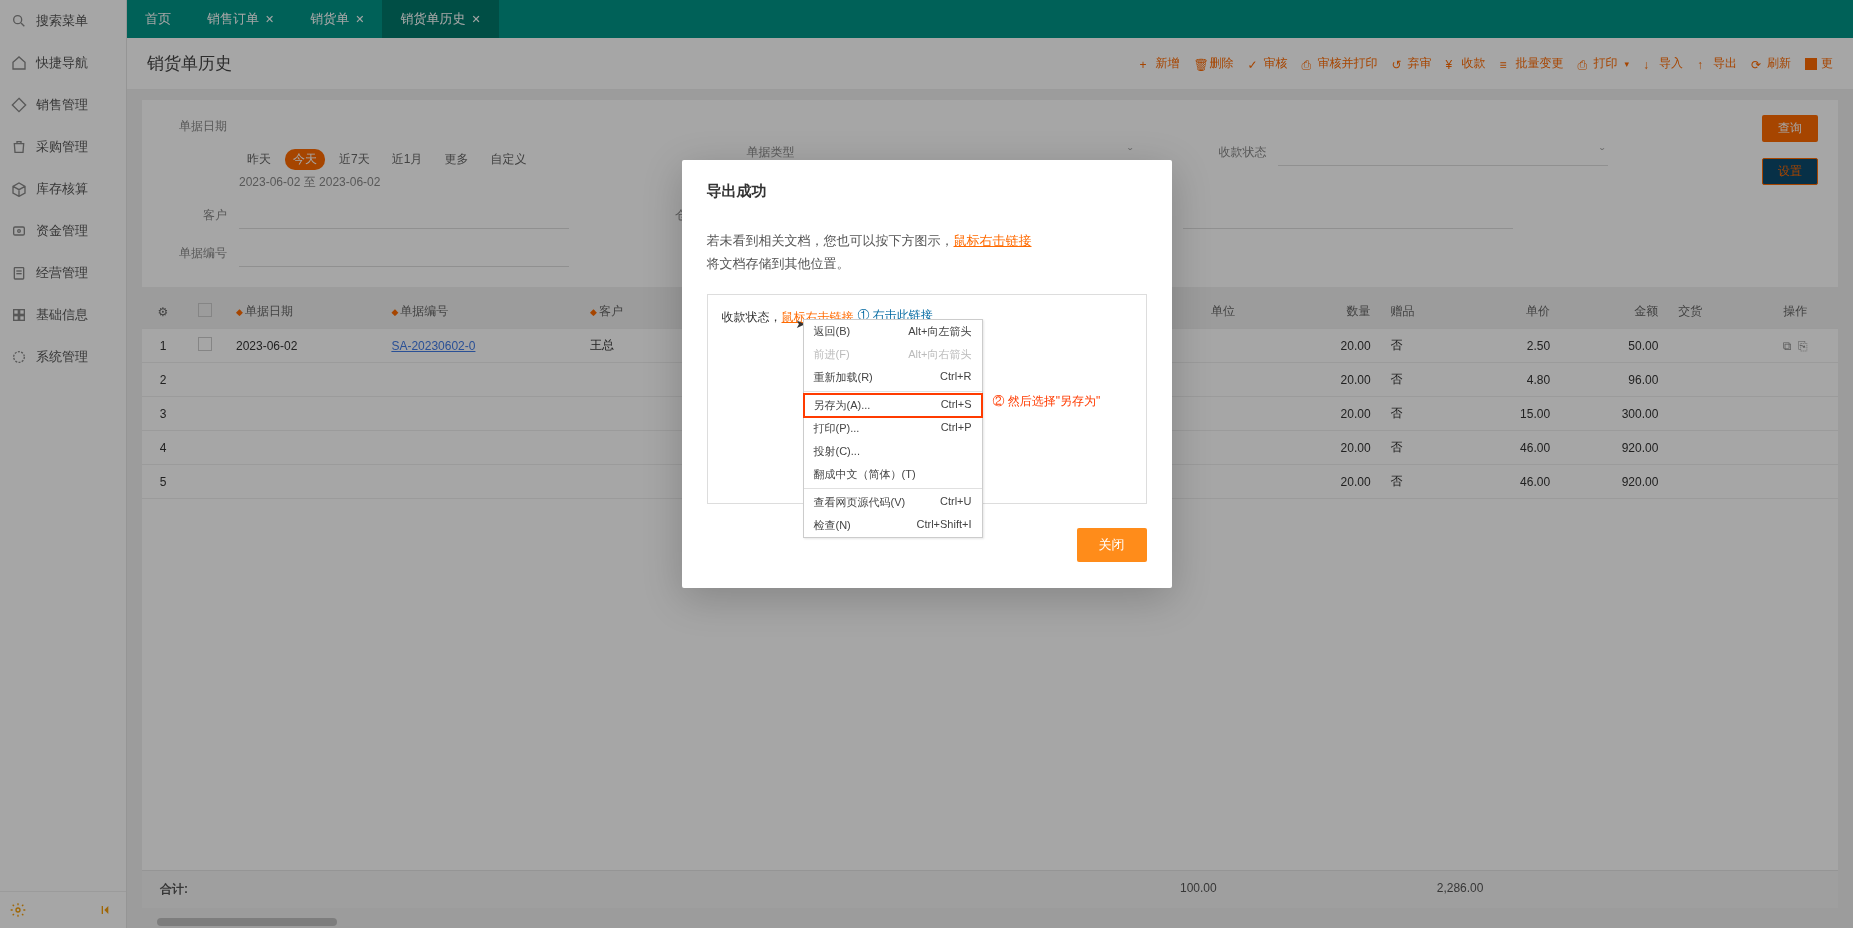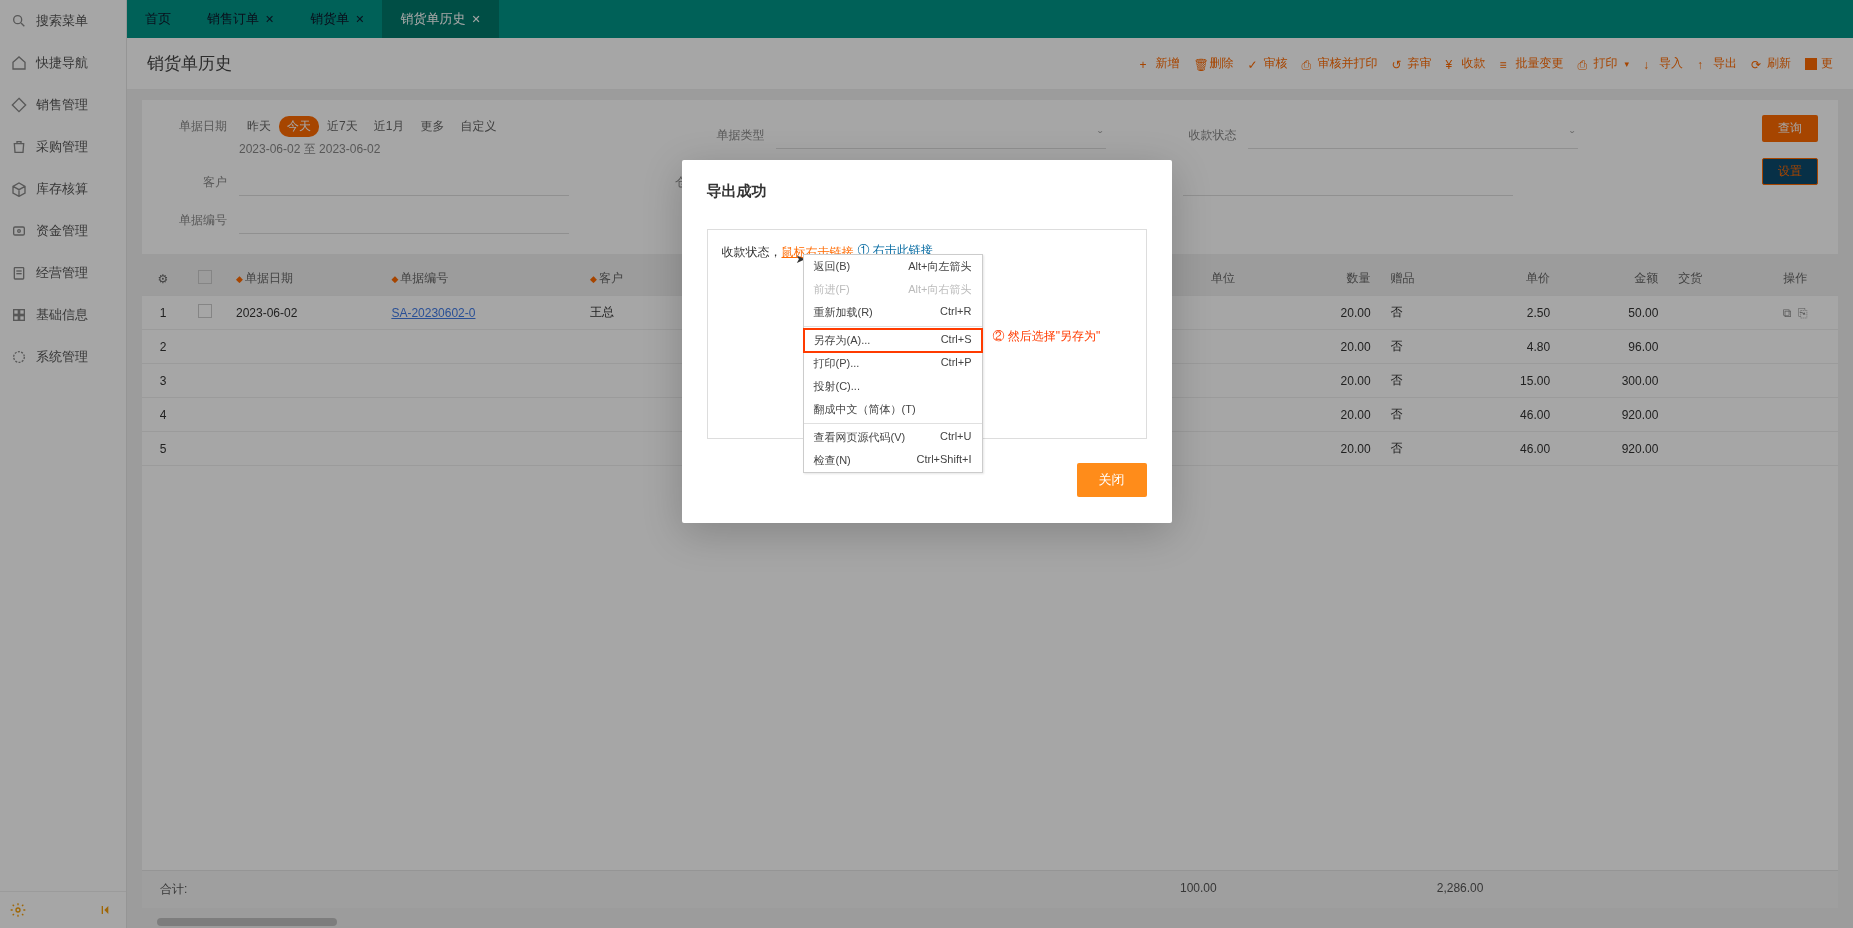--- a/index.html
+++ b/index.html
@@ -9,36 +9,36 @@
     
     .sidebar { width: 127px; background: #fff; border-right: 1px solid #e5e5e5; display: flex; flex-direction: column; }
     .sidebar-item { display: flex; align-items: center; padding: 12px 10px; cursor: pointer; color: #555; font-size: 13px; }
     .sidebar-item .icon { width: 18px; height: 18px; margin-right: 8px; display: inline-flex; align-items: center; justify-content: center; }
     .sidebar-footer { margin-top: auto; display: flex; justify-content: space-between; padding: 10px; border-top: 1px solid #eee; }
     .sidebar-footer .footer-btn { color: #f59e0b; cursor: pointer; }
     
     
     .main { flex: 1; display: flex; flex-direction: column; background: #f0f0f0; }
     .tabs-bar { background: #009688; height: 38px; display: flex; align-items: stretch; }
-    .tab { padding: 0 18px; color: #0f172a; display: flex; align-items: center; cursor: pointer; font-size: 13px; }
+    .tab { padding: 0 18px; color: #ffffff; display: flex; align-items: center; cursor: pointer; font-size: 13px; }
     .tab.active { background: #00796b; color: #fff; }
     .tab .close { margin-left: 6px; font-size: 11px; }
     
     .page-head { background: #fff; padding: 14px 20px; display: flex; align-items: center; border-bottom: 1px solid #eee; }
     .page-title { font-size: 17px; color: #444; }
     .toolbar { margin-left: auto; display: flex; gap: 14px; }
     .tool-btn { display: inline-flex; align-items: center; gap: 4px; cursor: pointer; color: #555; font-size: 12px; }
     .tool-btn.orange { color: #ff6a00; }
     .tool-btn .ti { width: 12px; height: 12px; display: inline-block; }
     
     .filter-area { background: #fff; margin: 10px 15px 0; padding: 16px 25px; position: relative; }
     .filter-row { display: flex; align-items: center; margin-bottom: 14px; gap: 30px; }
     .filter-group { display: flex; align-items: flex-start; }
     .filter-label { color: #888; font-size: 12px; width: 60px; text-align: right; margin-right: 12px; padding-top: 2px; }
-    .date-chips { display: flex; gap: 0; align-items: center; flex-wrap: wrap; }
+    .date-chips { display: flex; gap: 6px; align-items: center; flex-wrap: wrap; margin-top: 33px; }
     .chip { padding: 2px 8px; border-radius: 10px; font-size: 12px; color: #666; cursor: pointer; }
     .chip.active { background: #ff6a00; color: #fff; }
     .date-range { font-size: 12px; color: #888; margin-top: 4px; }
     .filter-input { border: none; border-bottom: 1px solid #ddd; width: 330px; padding: 4px; background: transparent; }
     .filter-dropdown { border: none; border-bottom: 1px solid #ddd; width: 330px; padding: 4px; display: flex; justify-content: flex-end; color: #aaa; cursor: pointer; }
     .search-btns { position: absolute; right: 20px; top: 15px; display: flex; flex-direction: column; gap: 16px; }
     .btn-primary { background: #ff6a00; color: #fff; border: none; padding: 5px 16px; border-radius: 2px; cursor: pointer; font-size: 12px; }
     .btn-outline { background: #0c4a6e; color: #ff6a00; border: 1px solid #ff6a00; padding: 4px 15px; border-radius: 2px; cursor: pointer; font-size: 12px; }
     .filter-dots { position: absolute; bottom: 4px; left: 50%; color: #bbb; letter-spacing: 2px; cursor: pointer; }
     
@@ -46,21 +46,21 @@
     .table { width: 100%; border-collapse: collapse; }
     .table th, .table td { padding: 8px 10px; border-bottom: 1px solid #eee; text-align: left; font-size: 12px; white-space: nowrap; }
     .table th { background: #f0f0f0; color: #666; font-weight: normal; position: relative; }
     .table th .sort { color: #ff6a00; font-size: 9px; margin-right: 2px; }
     .table .num { text-align: right; }
     .table .center { text-align: center; }
     .table .link { color: #417be6; text-decoration: underline; cursor: pointer; }
     .checkbox { width: 14px; height: 14px; border: 1px solid #ccc; display: inline-block; }
     
     .table-summary { background: #f5f5f5; padding: 10px 18px; display: flex; font-size: 12px; color: #555; border-top: 1px solid #e5e5e5; }
-    .sum-label { width: 100px; }
+    .sum-label { width: 100px; font-weight: bold; }
     .sum-qty { margin-left: 920px; }
     .sum-amt { margin-left: 220px; }
     
     .scroll-bar-h { height: 12px; background: #f0f0f0; margin: 0 15px; position: relative; }
     .scroll-thumb { position: absolute; left: 15px; width: 180px; height: 8px; background: #c0c0c0; top: 2px; border-radius: 4px; cursor: pointer; }
     
     .pager { padding: 12px 25px; display: flex; justify-content: flex-end; align-items: center; gap: 10px; font-size: 12px; color: #666; background: #fff; margin: 0 15px 10px; }
     .pager select, .pager input { border: 1px solid #ccc; padding: 3px 6px; font-size: 12px; }
     .pager input { width: 40px; text-align: center; }
     .pager-nav { color: #bbb; cursor: pointer; padding: 0 4px; }
@@ -427,20 +427,24 @@
         <div class="scroll-thumb"></div>
       </div>
 
   </div>
 </div>
 
 <div class="overlay">
   <div class="modal">
     <div class="modal-body">
       <div class="modal-title">导出成功</div>
+      <div class="modal-desc">
+        <span>若未看到相关文档，您也可以按下方图示，</span><span class="link-o">鼠标右击链接</span><br>
+        <span>将文档存储到其他位置。</span>
+      </div>
       <div class="modal-img">
         <div class="img-line1">
           <span>收款状态，</span><span class="link-o">鼠标右击链接</span>
         </div>
         <span class="img-cursor">➤</span>
         <div class="annot1">① 右击此链接</div>
         <div class="ctx-menu" id="ctx-menu">
             <div class="ctx-item">
               <span>返回(B)</span>
               <span>Alt+向左箭头</span>

